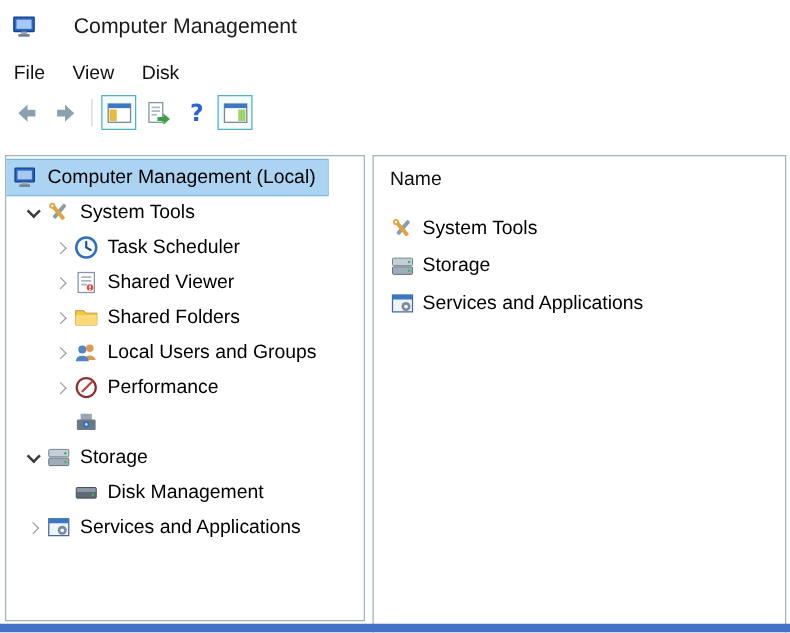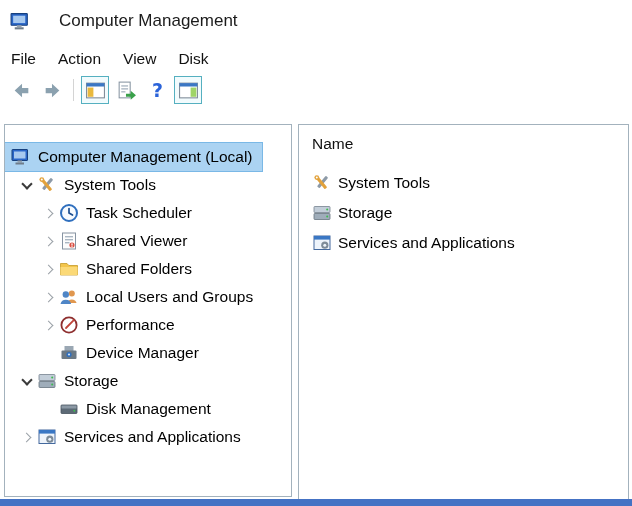--- a/index.html
+++ b/index.html
@@ -22,21 +22,21 @@
     width:28px; height:28px; display:flex; align-items:center; justify-content:center;
     background:transparent; border:1px solid transparent; padding:0;
   }
   .tbtn svg { width:21px; height:21px; display:block; }
   .tbtn.toggled { border-color:#55b0c0; background:#f2fbfd; }
   .tsep { width:1px; height:22px; background:#d4d4d4; margin:0 4px; }
 
   
   .tree-pane {
     position:absolute; left:4px; top:124px; width:288px; height:373px;
-    border:1px solid #a3b2bd; background:#fff; padding-top:18px; overflow:hidden;
+    border:1px solid #a3b2bd; background:#fff; padding-top:3px; overflow:hidden;
   }
   .details-pane {
     position:absolute; left:298px; top:124px; width:331px; height:481px;
     border:1px solid #a3b2bd; background:#fff; padding:10px 0 0 13px; overflow:hidden;
   }
   .bottombar { position:absolute; left:0; top:499px; width:632px; height:7px; background:#4472c4; }
 
   
   .trow { display:flex; align-items:center; height:28px; font-size:15.5px; white-space:nowrap; }
   .trow.lvl0 { padding-left:6px; }
@@ -74,21 +74,20 @@
           <rect x="3" y="4.5" width="11.5" height="7" fill="#a7c9ef"></rect>
           <rect x="6.5" y="13.5" width="4.5" height="2" fill="#98a4b0"></rect>
           <rect x="4.5" y="15.5" width="8.5" height="2" fill="#6f7d8a"></rect>
         </svg>
     </span>
     <span class="title-text">Computer Management</span>
   </div>
 
   <div class="menubar">
     <span class="menu-item">File</span>
-    <span class="menu-item">Action</span>
     <span class="menu-item">View</span>
     <span class="menu-item">Disk</span>
   </div>
 
   <div class="toolbar">
     <button class="tbtn">
       <svg viewBox="0 0 20 20">
           <path d="M10.5 3.5 L3.5 10 l7 6.5 v-4 h6 v-5 h-6z" fill="#8ba1af"></path>
         </svg>
     </button>
@@ -220,21 +219,20 @@
     <div class="trow lvl2">
       <span class="chev none"></span>
       <span class="ticon">
         <svg viewBox="0 0 20 20">
             <rect x="5.5" y="3" width="9" height="5" fill="#9aa7b3"></rect>
             <rect x="2.5" y="7.5" width="15" height="8.5" rx="1" fill="#6b7985"></rect>
             <circle cx="10" cy="11.5" r="2.6" fill="#2f6fbe"></circle>
             <circle cx="10" cy="11.5" r="1.1" fill="#cfe3f7"></circle>
           </svg>
       </span>
-      <span class="tlabel">Device Manager</span>
     </div>
 
     <div class="trow lvl1">
       <span class="chev expanded"></span>
       <span class="ticon">
         <svg viewBox="0 0 20 20">
             <rect x="2" y="3.5" width="16" height="6" rx="0.8" fill="#c3ced9" stroke="#76838f" stroke-width="0.8"></rect>
             <rect x="2" y="10.5" width="16" height="6" rx="0.8" fill="#9fadba" stroke="#67747f" stroke-width="0.8"></rect>
             <circle cx="15.2" cy="6.5" r="1" fill="#3bbb4e"></circle>
             <circle cx="15.2" cy="13.5" r="1" fill="#3bbb4e"></circle>

